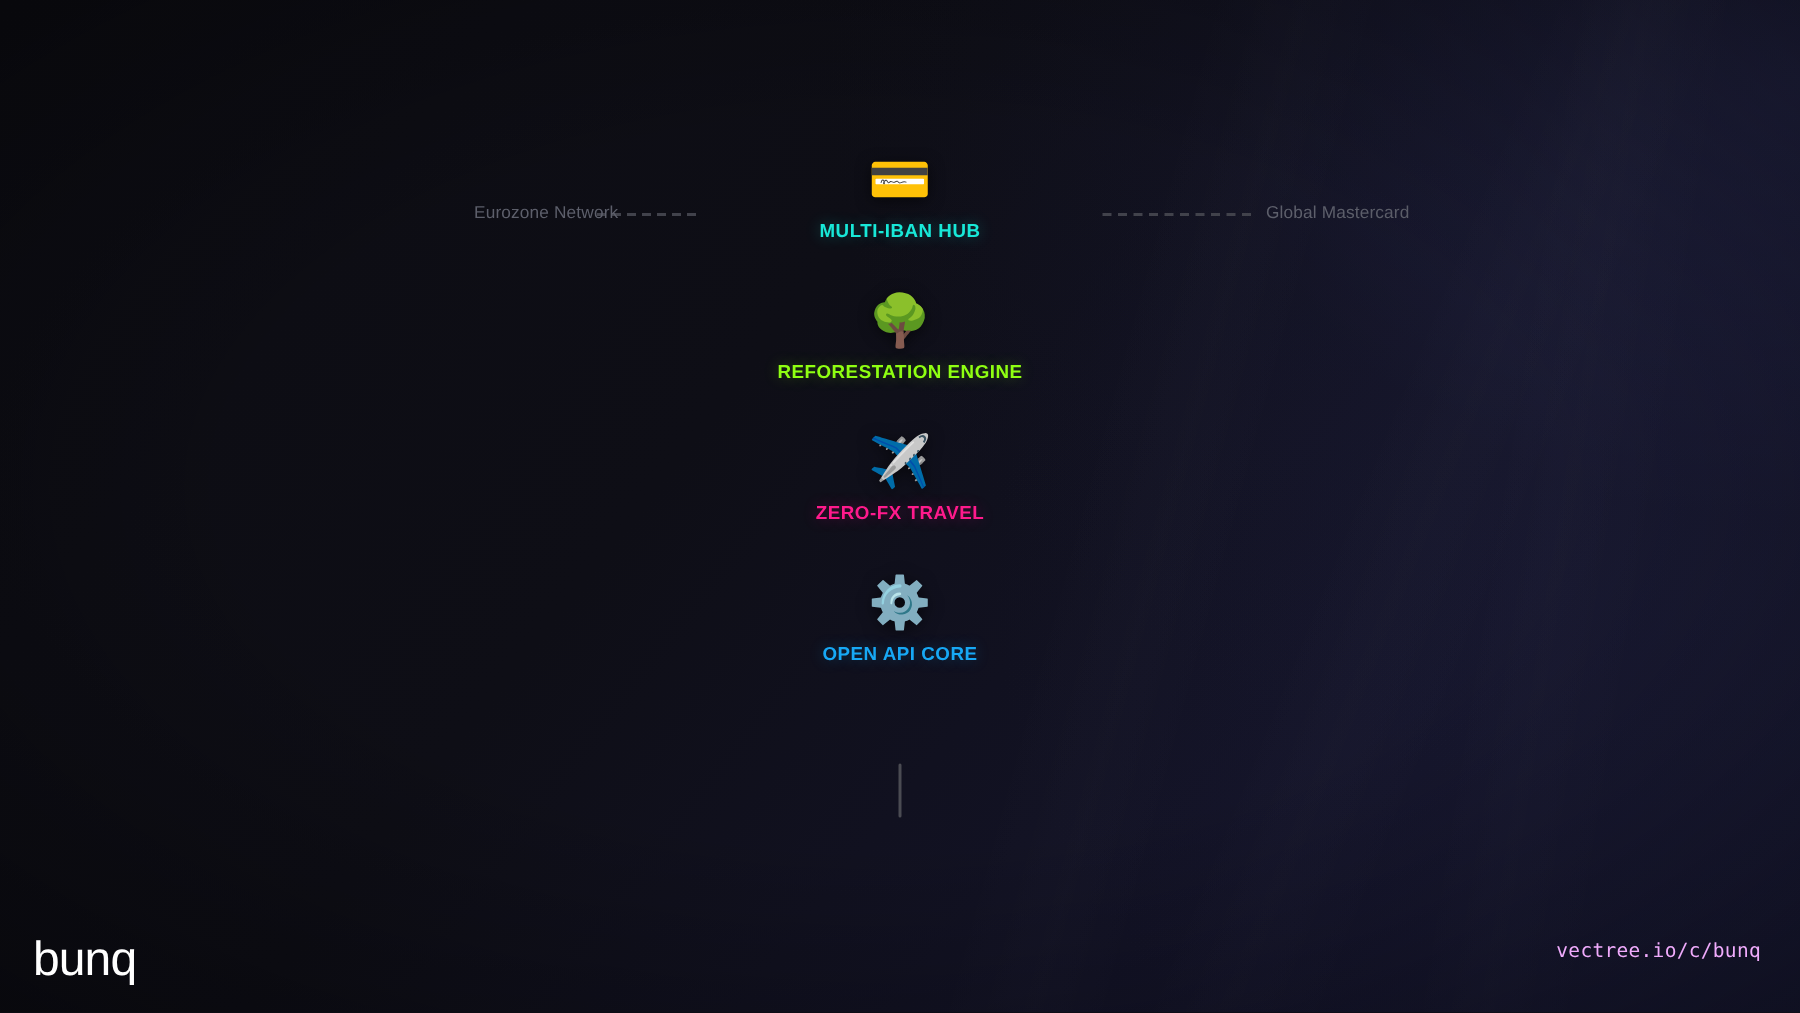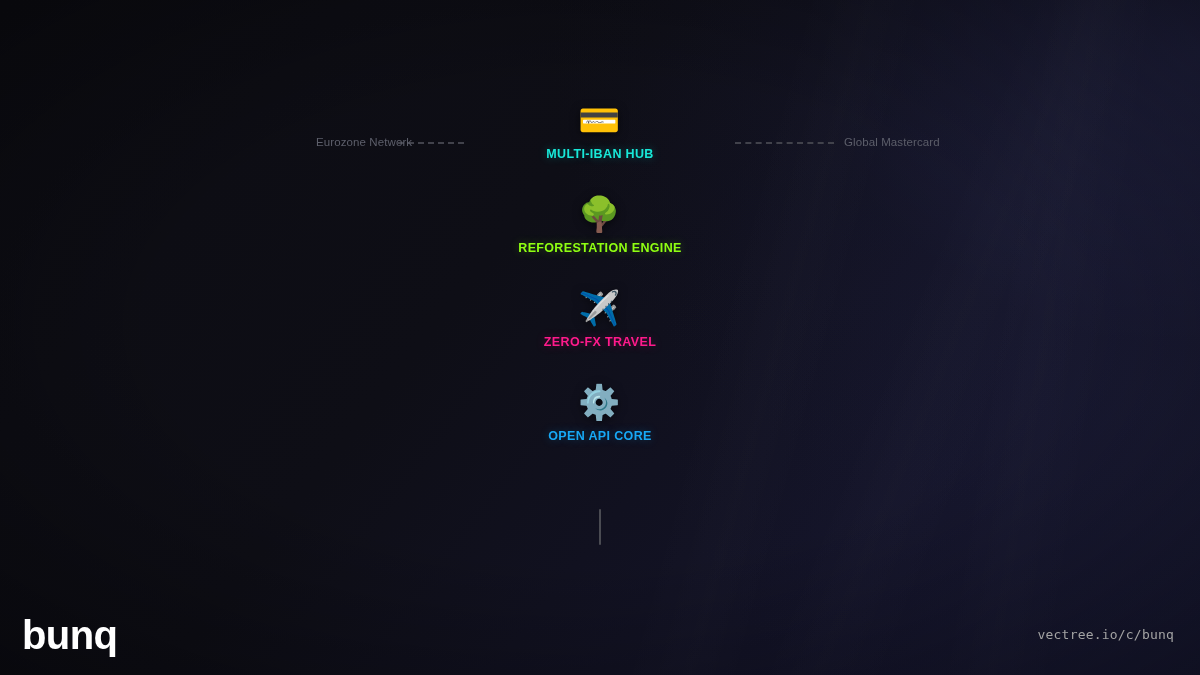--- a/index.html
+++ b/index.html
@@ -109,32 +109,32 @@
     flex:0 0 auto;
   }
   .brand-name {
     font-family:"DejaVu Sans Mono", monospace;
     font-size:15px;
     font-weight:bold;
     color:#f2f2f6;
     letter-spacing:0.6px;
   }
   .brand-title {
-    font-size:40px;
-    font-weight:bold;
+    font-size:32px;
+    font-weight:normal;
     color:#ffffff;
     letter-spacing:-0.6px;
     line-height:1;
   }
   .url {
     position:absolute;
     right:26px; bottom:33px;
     font-family:"DejaVu Sans Mono", monospace;
     font-size:13px;
-    color:#a3a3a3;
+    color:#f0abfc;
     letter-spacing:0.2px;
   }
 </style>
 </head>
 <body>
 
 <div class="bg-base"></div>
 <div class="bg-streaks"></div>
 
 <div class="canvas">

